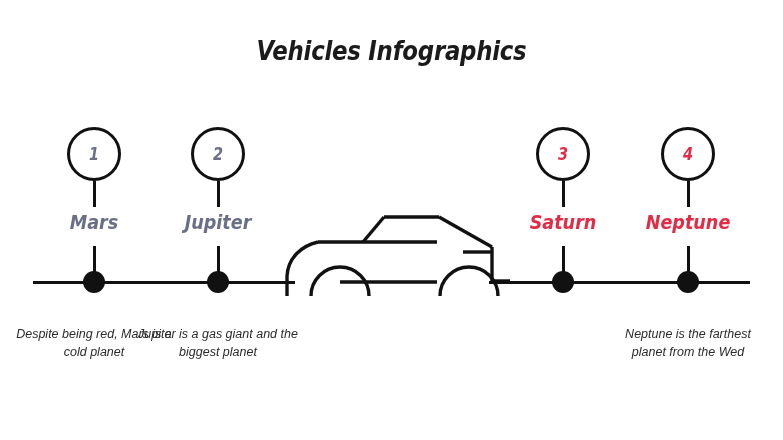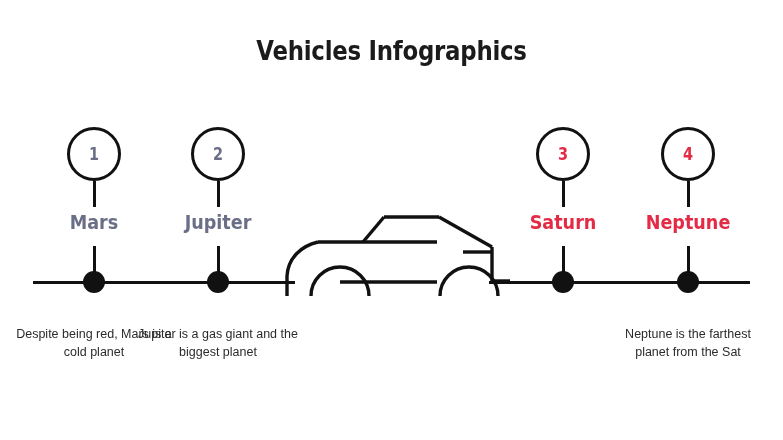--- a/index.html
+++ b/index.html
@@ -16,20 +16,21 @@
     background: #ffffff;
   }
 
   #slide {
     position: absolute;
     left: 0;
     top: 0;
     width: 783px;
     height: 440px;
     background: #ffffff;
+    font-style: italic;
   }
 
   
   #title {
     position: absolute;
     left: 0;
     top: 36px;
     width: 783px;
     text-align: center;
     font-family: "DejaVu Sans", sans-serif;
@@ -201,21 +202,21 @@
       <span class="circle-num red">4</span>
     </div>
     <div class="stem-top"></div>
     <div class="planet-label red">Neptune</div>
     <div class="stem-bottom"></div>
     <div class="dot"></div>
   </div>
 
   <div class="caption" style="left:94px">Despite being red, Mars is a cold planet</div>
   <div class="caption" style="left:218px">Jupiter is a gas giant and the biggest planet</div>
-  <div class="caption" style="left:688px">Neptune is the farthest planet from the Sat</div>
+  <div class="caption" style="left:688px">Neptune is the farthest planet from the Wed</div>
 
   <div id="car">
     <svg width="225" height="100" viewBox="0 0 225 100" fill="none">
       <g stroke="#111111" stroke-width="3.4" stroke-linecap="butt" stroke-linejoin="miter" fill="none">
 
         <path d="M 2 96 L 2 76"></path>
 
         <path d="M 2 76 C 3 58, 16 46, 33 42"></path>
 
         <path d="M 33 42 L 78 42"></path>

